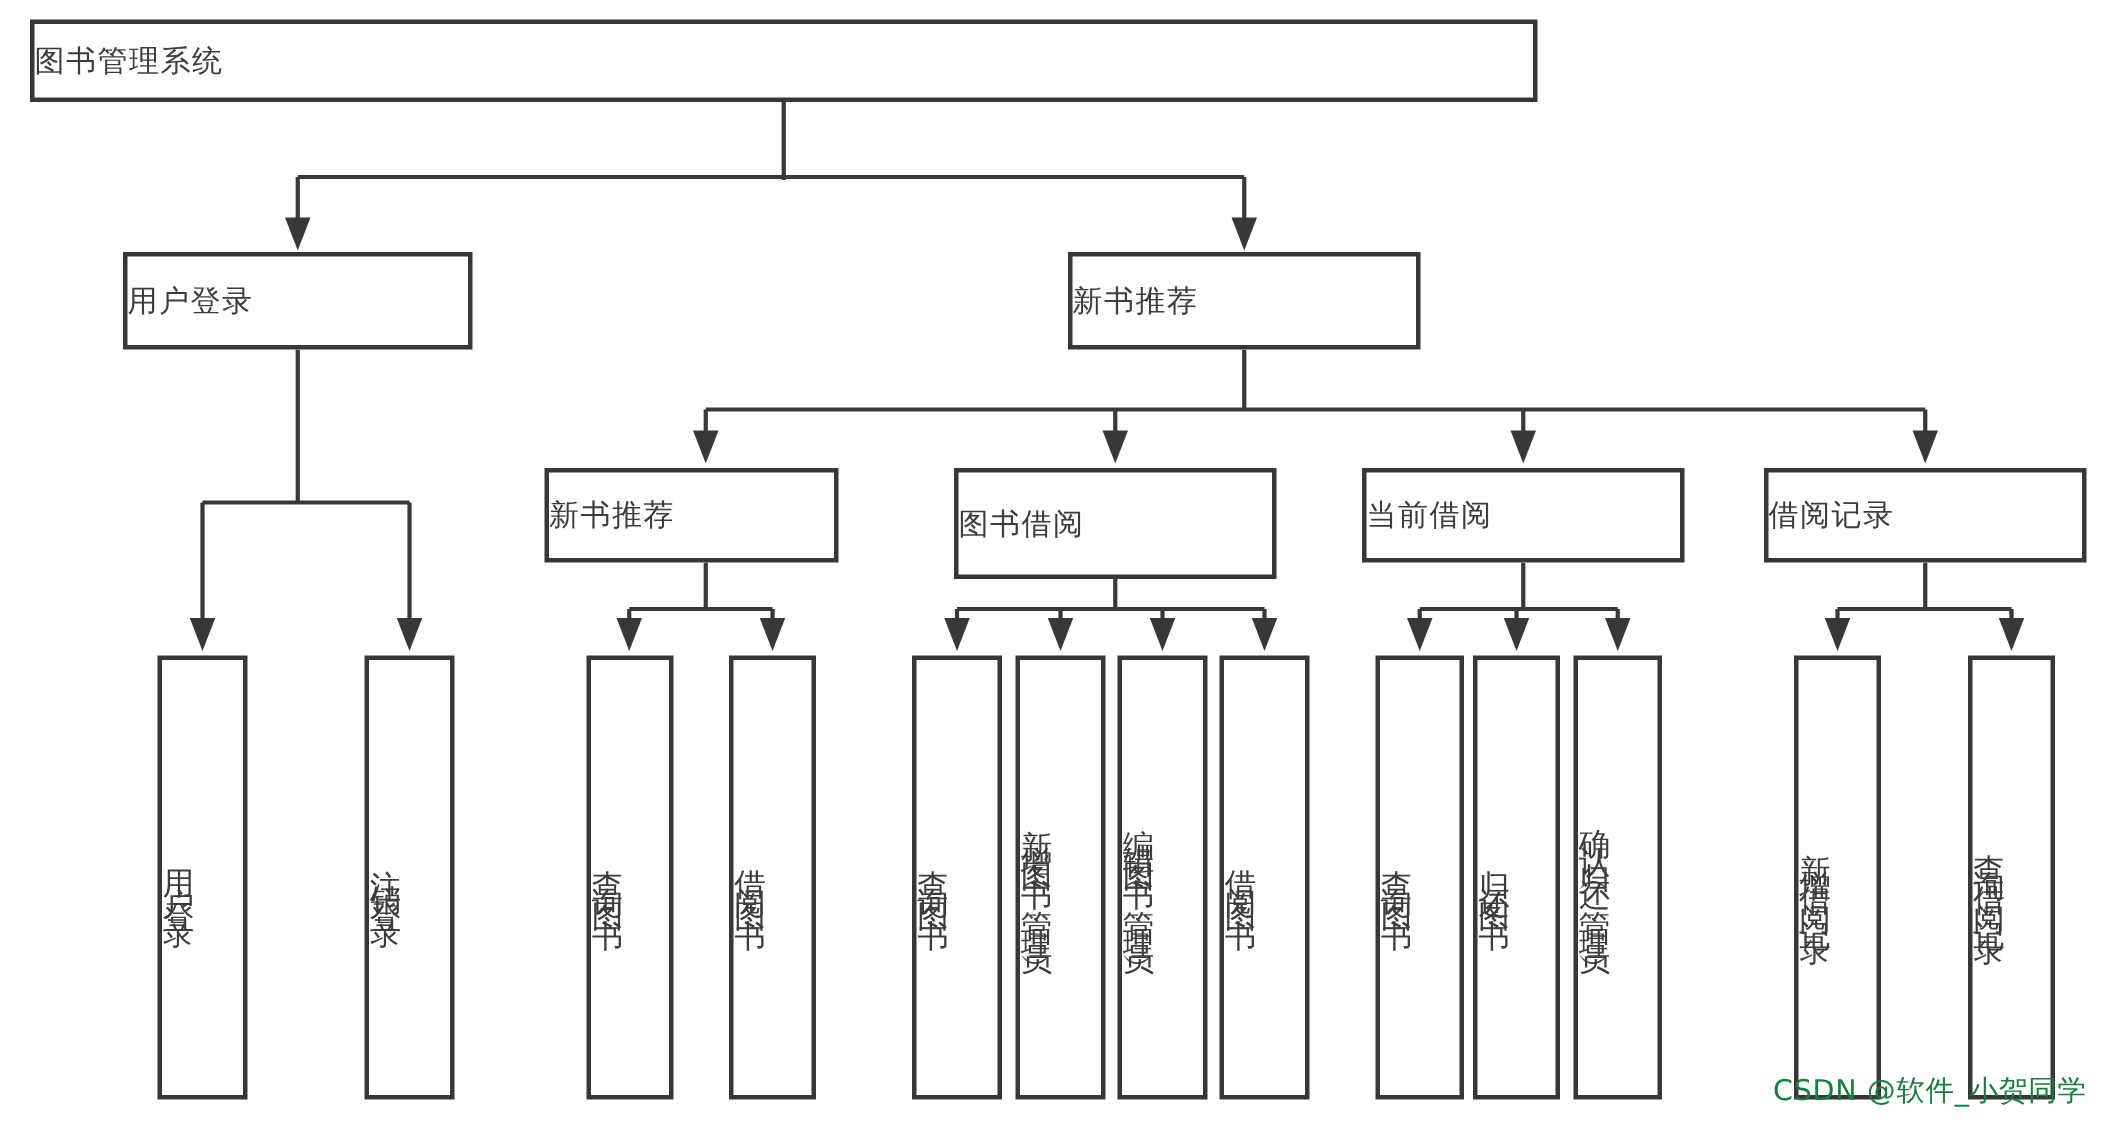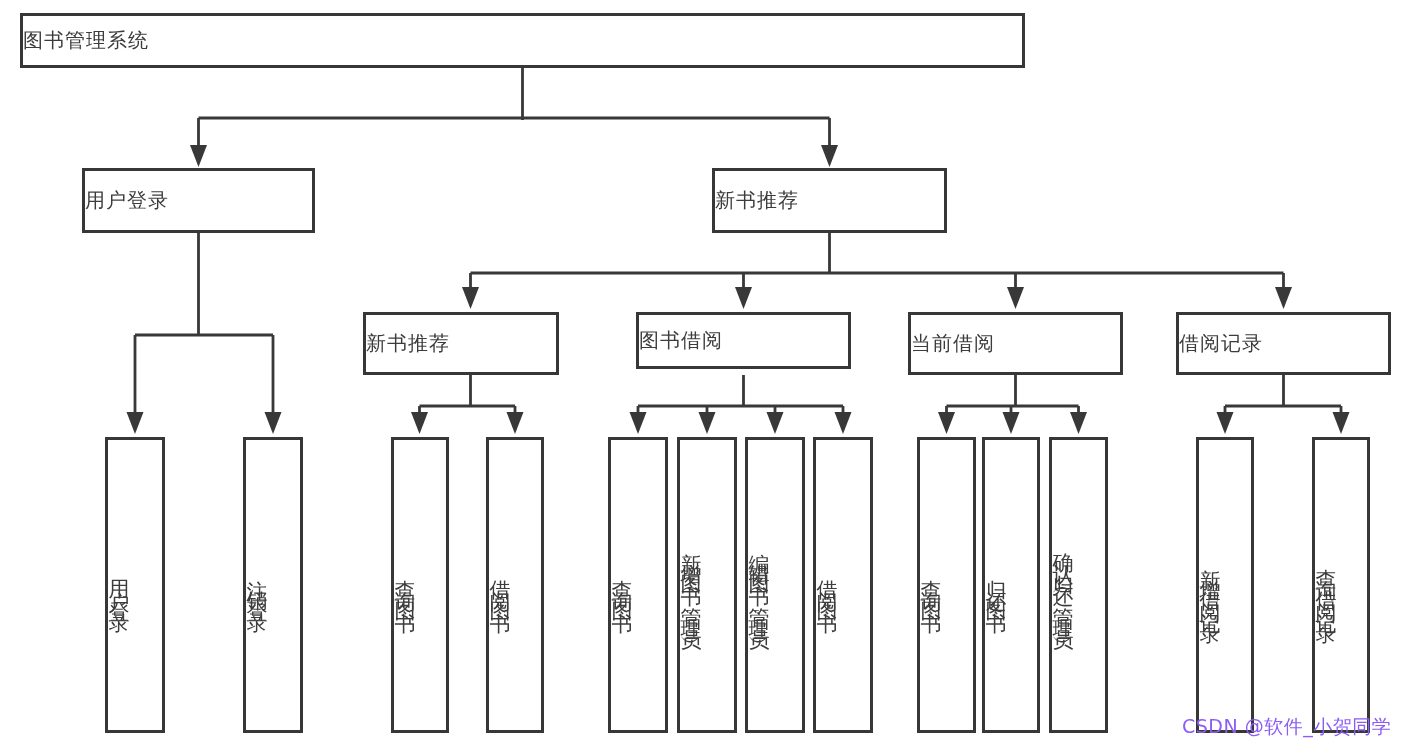--- a/index.html
+++ b/index.html
@@ -43,21 +43,21 @@
     line-height: 1;
     letter-spacing: 11px;
     white-space: nowrap;
   }
   .watermark {
     position: absolute;
     left: 1182px;
     top: 714px;
     font-size: 19px;
     letter-spacing: 0.5px;
-    color: #8b5cf6;
+    color: #15803d;
     z-index: 5;
     white-space: nowrap;
   }
 </style>
 </head>
 <body>
 
 <div class="canvas">
 
   <svg class="wires" viewBox="0 0 1405 747" xmlns="http://www.w3.org/2000/svg">
@@ -124,21 +124,21 @@
   <div class="node h" style="left:82px;top:168px;width:233px;height:65px">
     <span>用户登录</span>
   </div>
   <div class="node h" style="left:712px;top:168px;width:235px;height:65px">
     <span>新书推荐</span>
   </div>
 
   <div class="node h" style="left:363px;top:312px;width:196px;height:63px">
     <span>新书推荐</span>
   </div>
-  <div class="node h" style="left:636px;top:312px;width:215px;height:57px">
+  <div class="node h" style="left:636px;top:312px;width:215px;height:74px">
     <span>图书借阅</span>
   </div>
   <div class="node h" style="left:908px;top:312px;width:215px;height:63px">
     <span>当前借阅</span>
   </div>
   <div class="node h" style="left:1176px;top:312px;width:215px;height:63px">
     <span>借阅记录</span>
   </div>
 
   <div class="node v" style="left:105px;top:437px;width:60px;height:296px">

